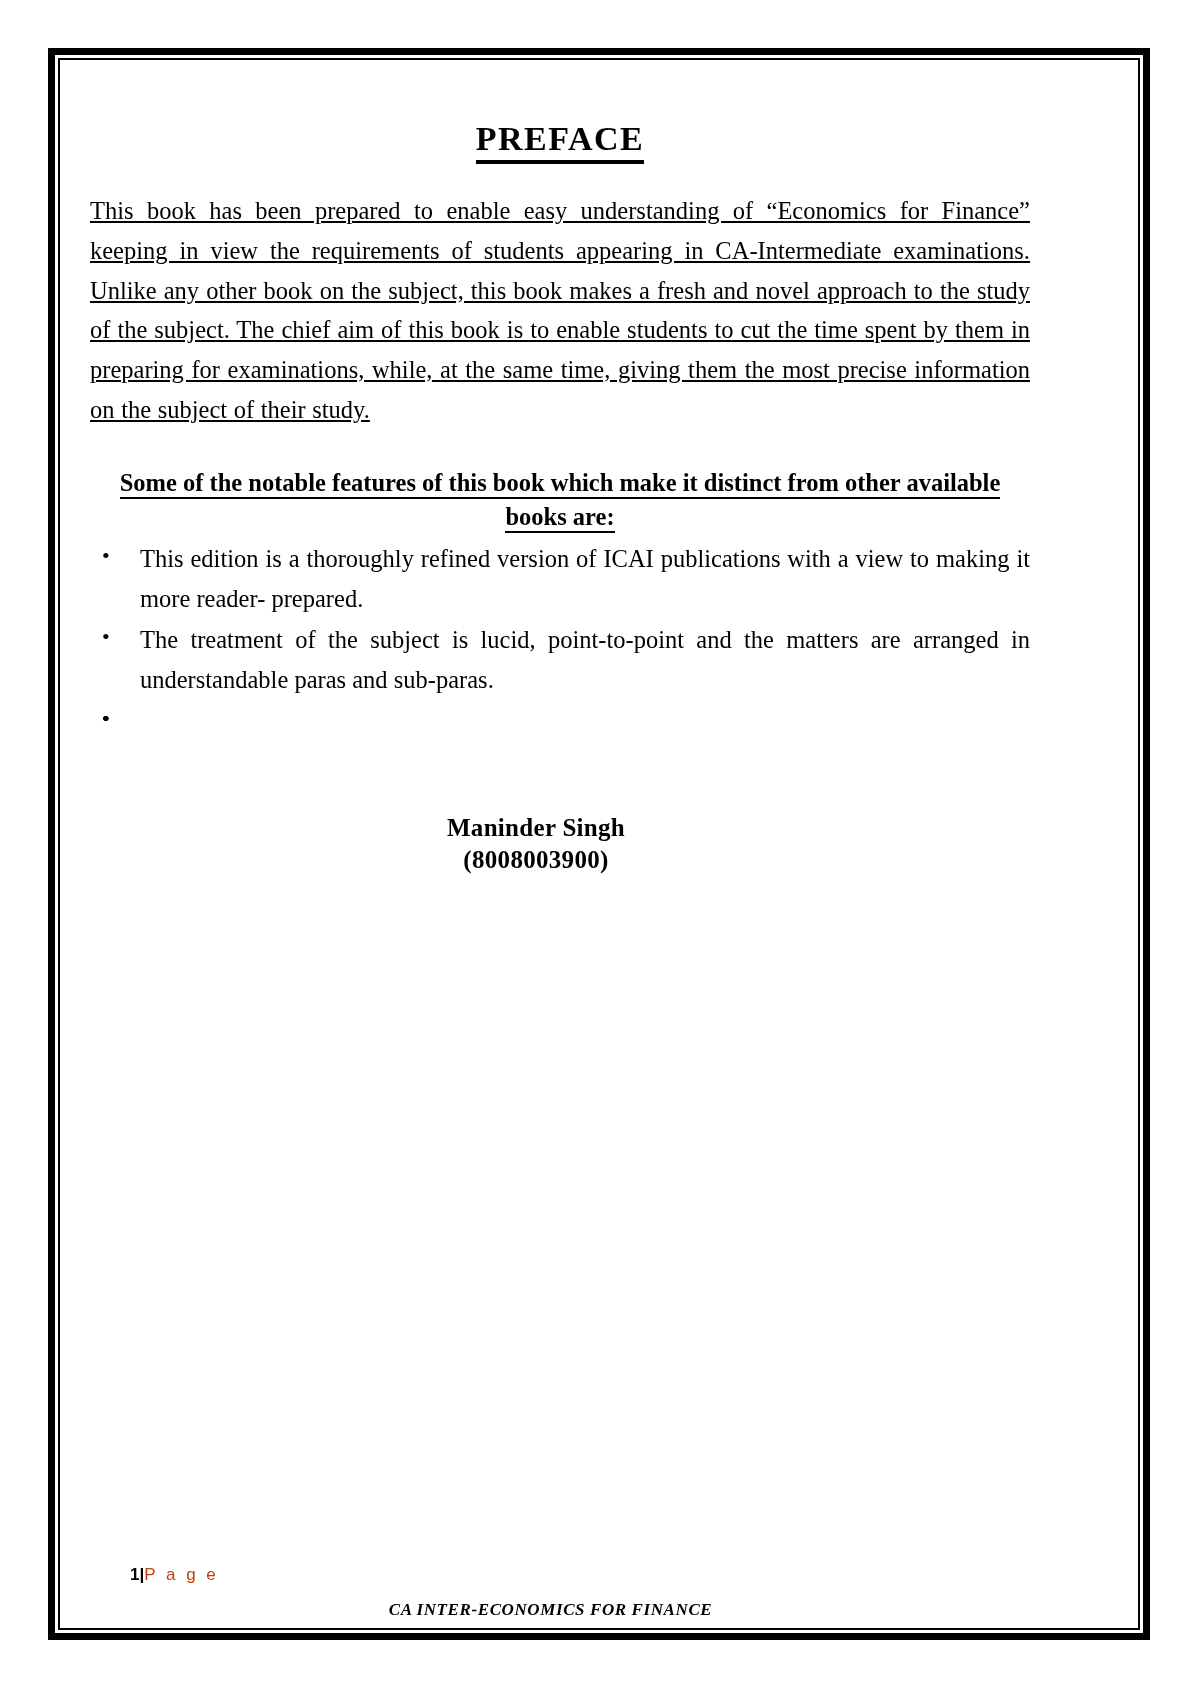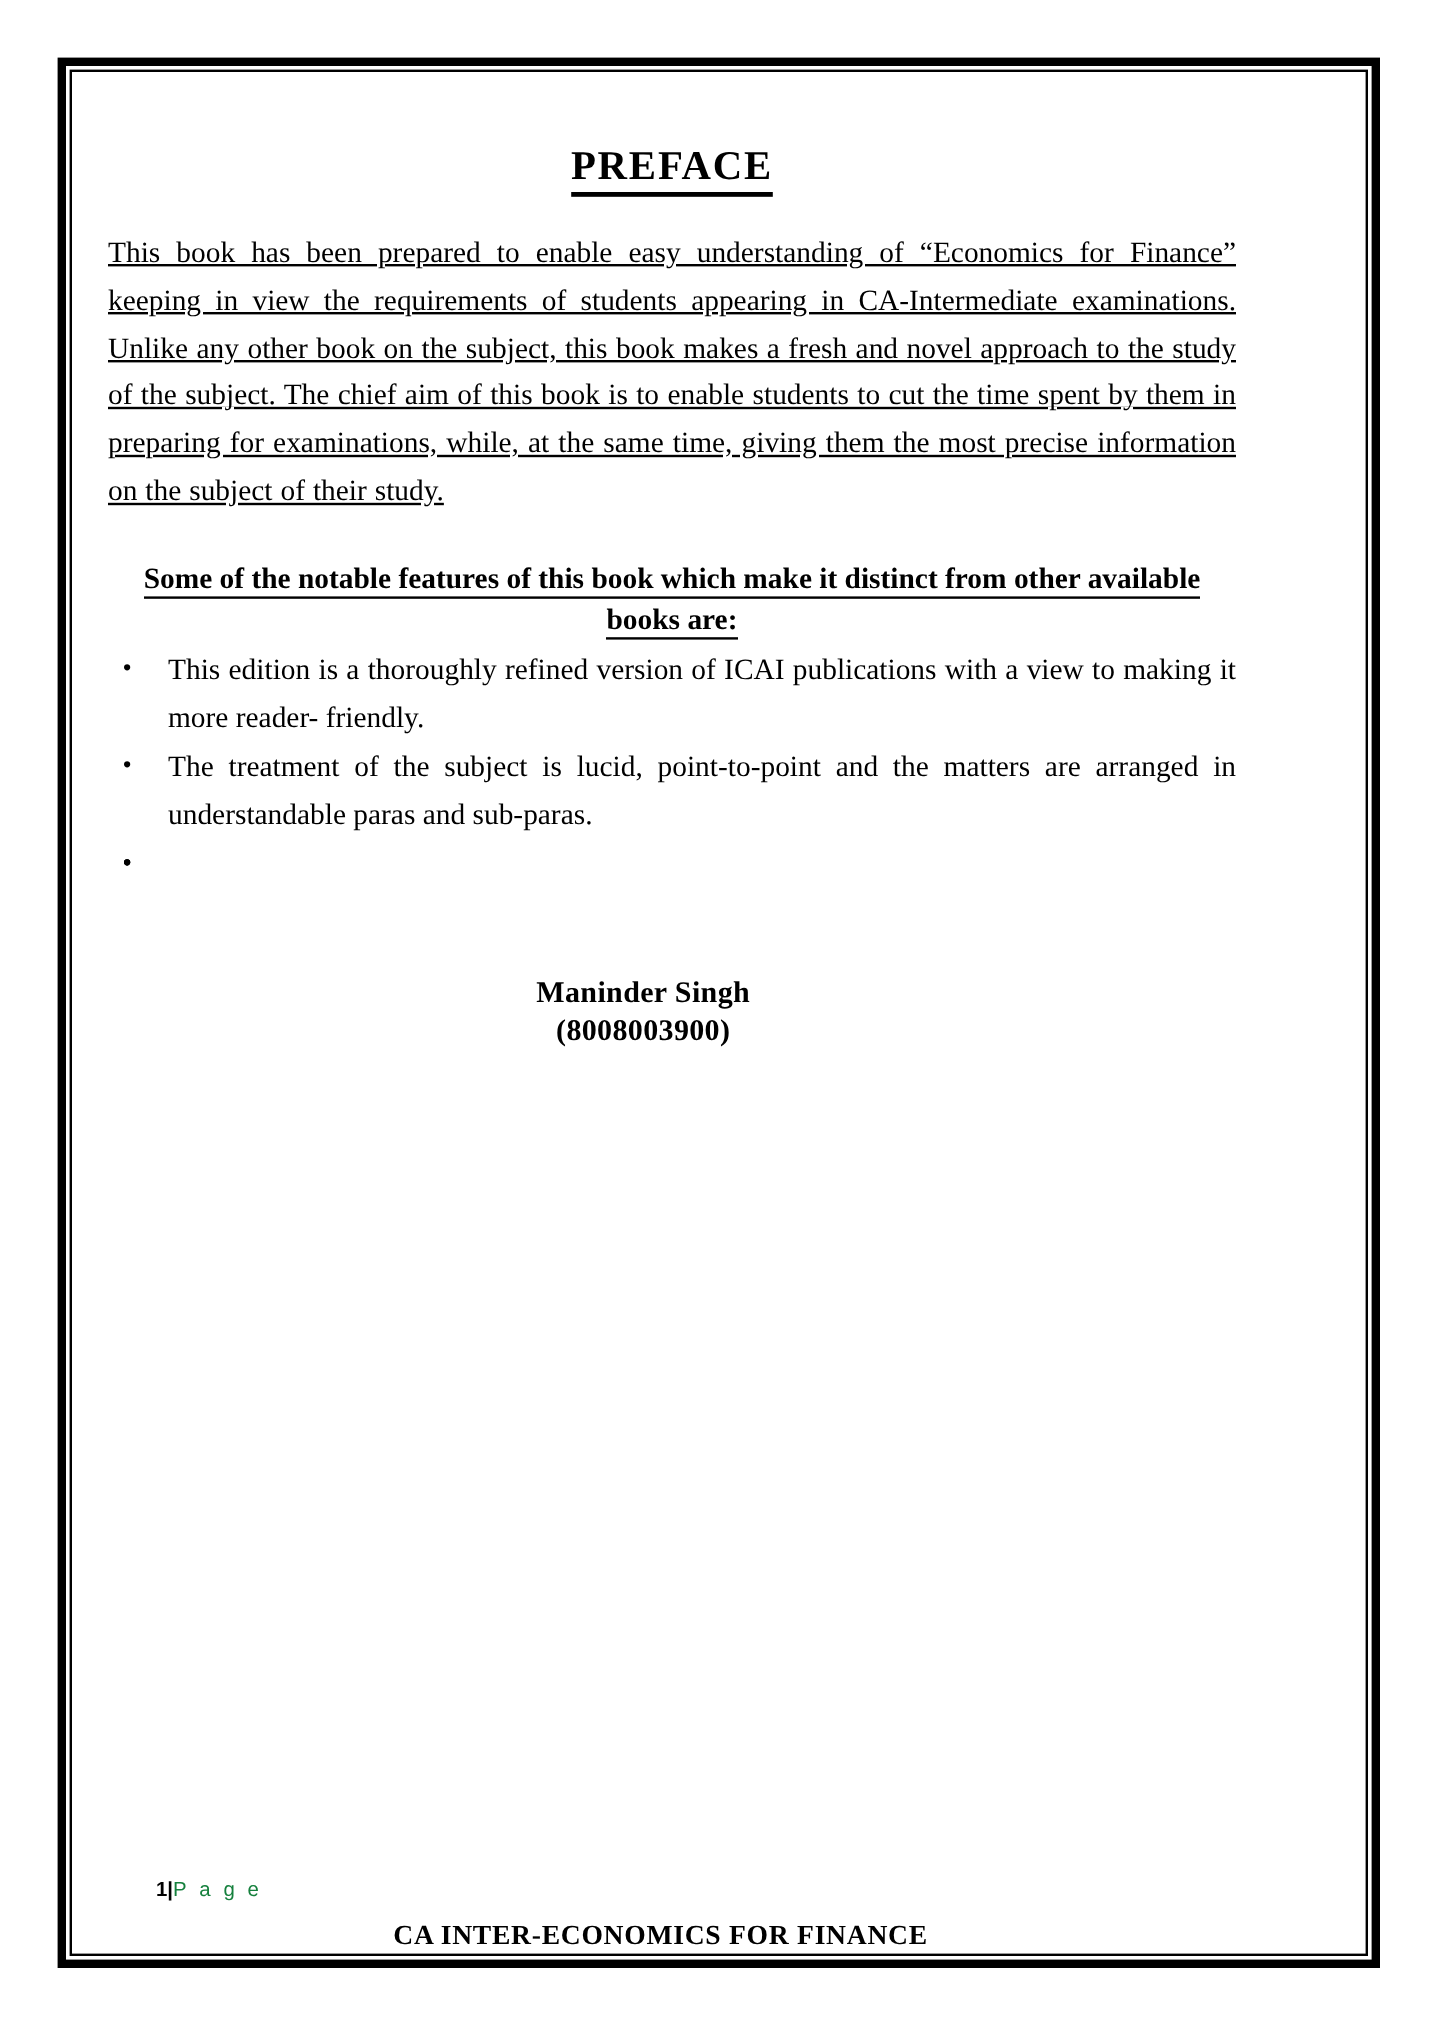--- a/index.html
+++ b/index.html
@@ -126,34 +126,35 @@
   }
   .footer-page-number .pn-num {
     font-weight: bold;
     color: #000000;
   }
   .footer-page-number .pn-sep {
     font-weight: bold;
     color: #000000;
   }
   .footer-page-number .pn-word {
-    color: #15803d;
+    color: #c2410c;
     letter-spacing: 3px;
   }
 
   .footer-title {
     position: absolute;
     left: 0;
     top: 1600px;
     width: 1101px;
     text-align: center;
-    font-size: 23px;
+    font-size: 17px;
     font-weight: bold;
     letter-spacing: 0.6px;
     font-family: "Liberation Serif", "DejaVu Serif", serif;
+    font-style: italic;
   }
 </style>
 </head>
 <body>
 
 <div class="page">
 
   <div class="page-border-outer"></div>
   <div class="page-border-inner"></div>
 
@@ -161,21 +162,21 @@
 
     <h1 class="doc-title"><span>PREFACE</span></h1>
 
     <p class="body-para">This book has been prepared to enable easy understanding of “Economics for Finance” keeping in view the requirements of students appearing in CA-Intermediate examinations. Unlike any other book on the subject, this book makes a fresh and novel approach to the study of the subject. The chief aim of this book is to enable students to cut the time spent by them in preparing for examinations, while, at the same time, giving them the most precise information on the subject of their study.</p>
 
     <div class="section-heading"><span>Some of the notable features of this book which make it distinct from other available books are:</span></div>
 
     <ul class="features">
       <li>
         <span class="bullet">•</span>
-        <span>This edition is a thoroughly refined version of ICAI publications with a view to making it more reader- friendly.</span>
+        <span>This edition is a thoroughly refined version of ICAI publications with a view to making it more reader- prepared.</span>
       </li>
       <li>
         <span class="bullet">•</span>
         <span>The treatment of the subject is lucid, point-to-point and the matters are arranged in understandable paras and sub-paras.</span>
       </li>
       <li class="no-justify">
         <span class="bullet">•</span>
       </li>
       <li>
         <span class="bullet">•</span>

